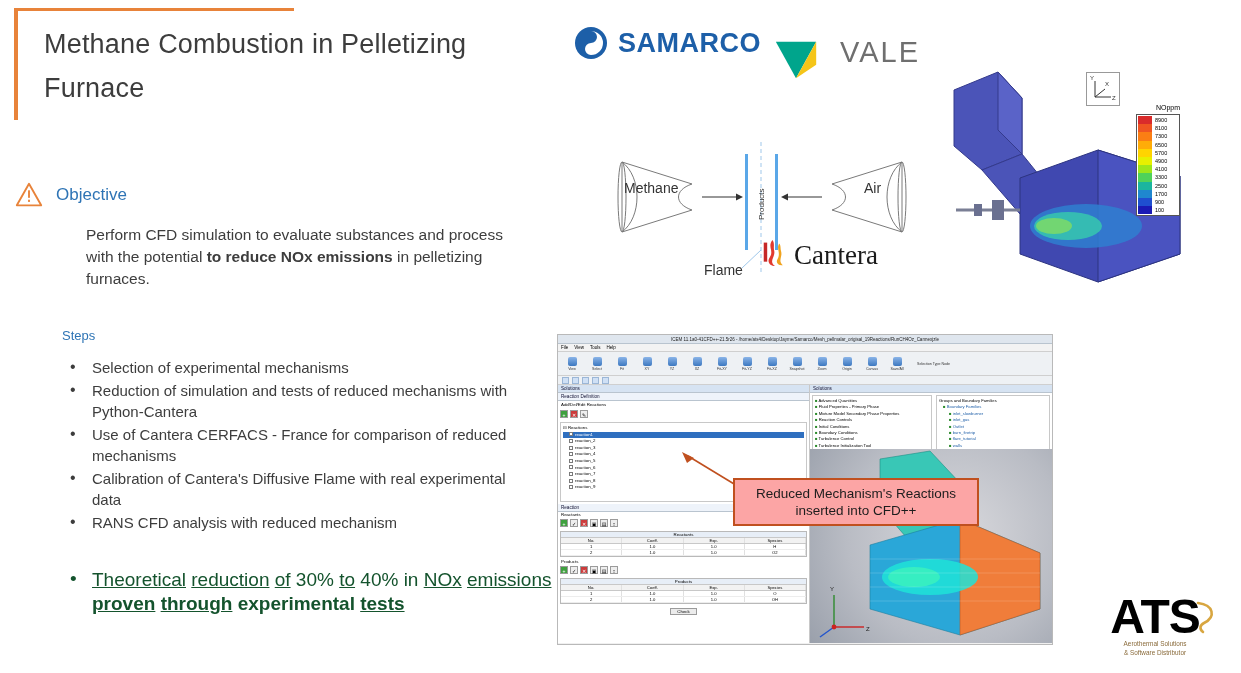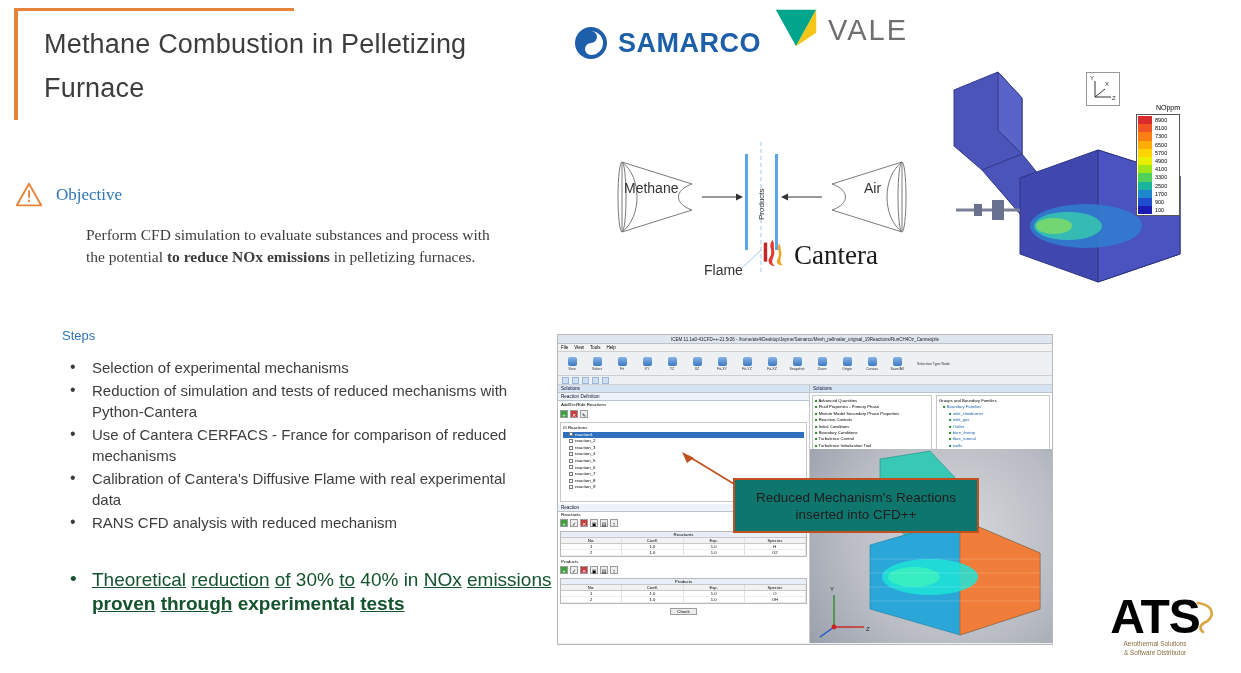--- a/index.html
+++ b/index.html
@@ -44,21 +44,20 @@
     color: #3d3d3d;
     letter-spacing: .2px;
   }
 
   
   .objective-block {
     position: absolute;
     left: 14px;
     top: 180px;
     width: 520px;
-    font-family: Liberation Serif, serif;
   }
   .obj-head {
     display: flex;
     align-items: center;
     gap: 12px;
   }
   .warn-icon { width: 30px; height: 30px; flex: 0 0 30px; }
   .obj-title {
     color: #2e74b5;
     font-size: 17px;
@@ -148,24 +147,24 @@
   }
   .samarco-text {
     font-size: 27px;
     font-weight: bold;
     color: #1d5fa8;
     letter-spacing: .5px;
   }
   .logo-vale {
     position: absolute;
     left: 772px;
-    top: 4px;
+    top: 36px;
     display: flex;
-    align-items: center;
-    gap: 8px;
+    align-items: flex-start;
+    gap: 20px;
   }
   .vale-text {
     font-size: 29px;
     color: #6f6f6f;
     letter-spacing: 2px;
   }
 
   
   .schematic {
     position: absolute;
@@ -349,23 +348,23 @@
     position: absolute;
     left: 0; top: 64px; right: 0; bottom: 0;
     background: radial-gradient(circle at 60% 45%, #d9d9dd 0%, #b9bcc4 60%, #9aa0ab 100%);
     overflow: hidden;
   }
   .callout {
     position: absolute;
     left: 733px;
     top: 478px;
     width: 246px;
-    height: 55px;
+    height: 48px;
     border: 2px solid #c0501f;
-    background: #0f766e;
+    background: #fca5a5;
     color: #1d1d1d;
     font-size: 13.5px;
     line-height: 17px;
     text-align: center;
     display: flex;
     align-items: center;
     justify-content: center;
     padding: 0 6px;
   }
   .callout-arrow {

